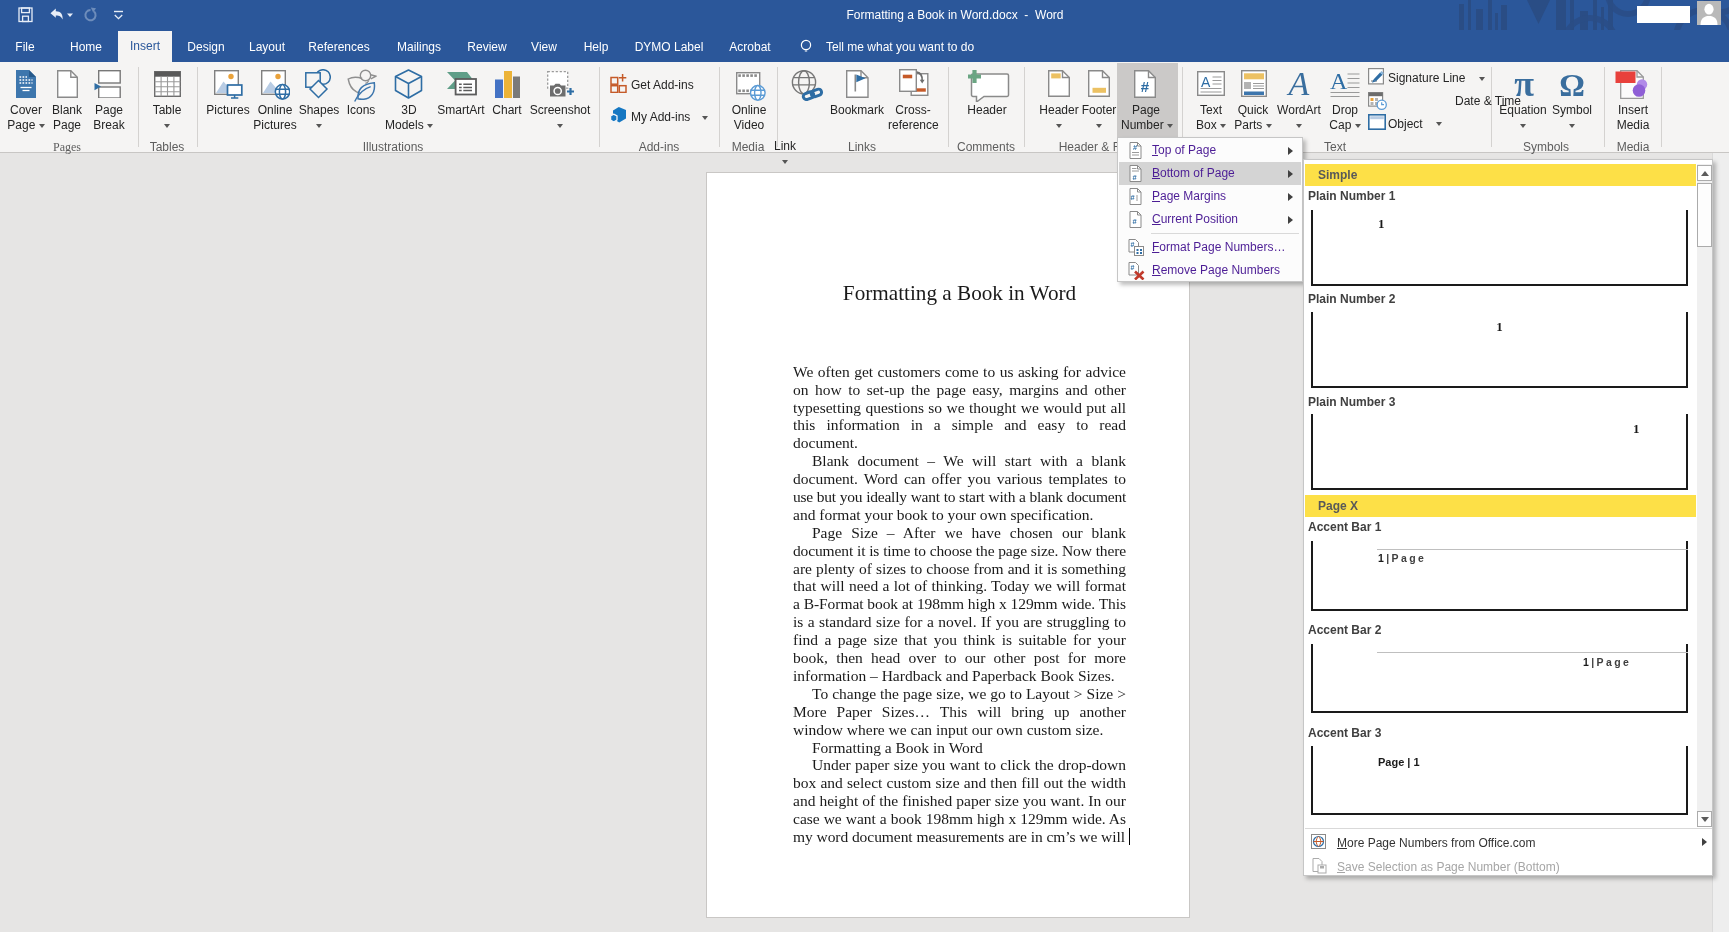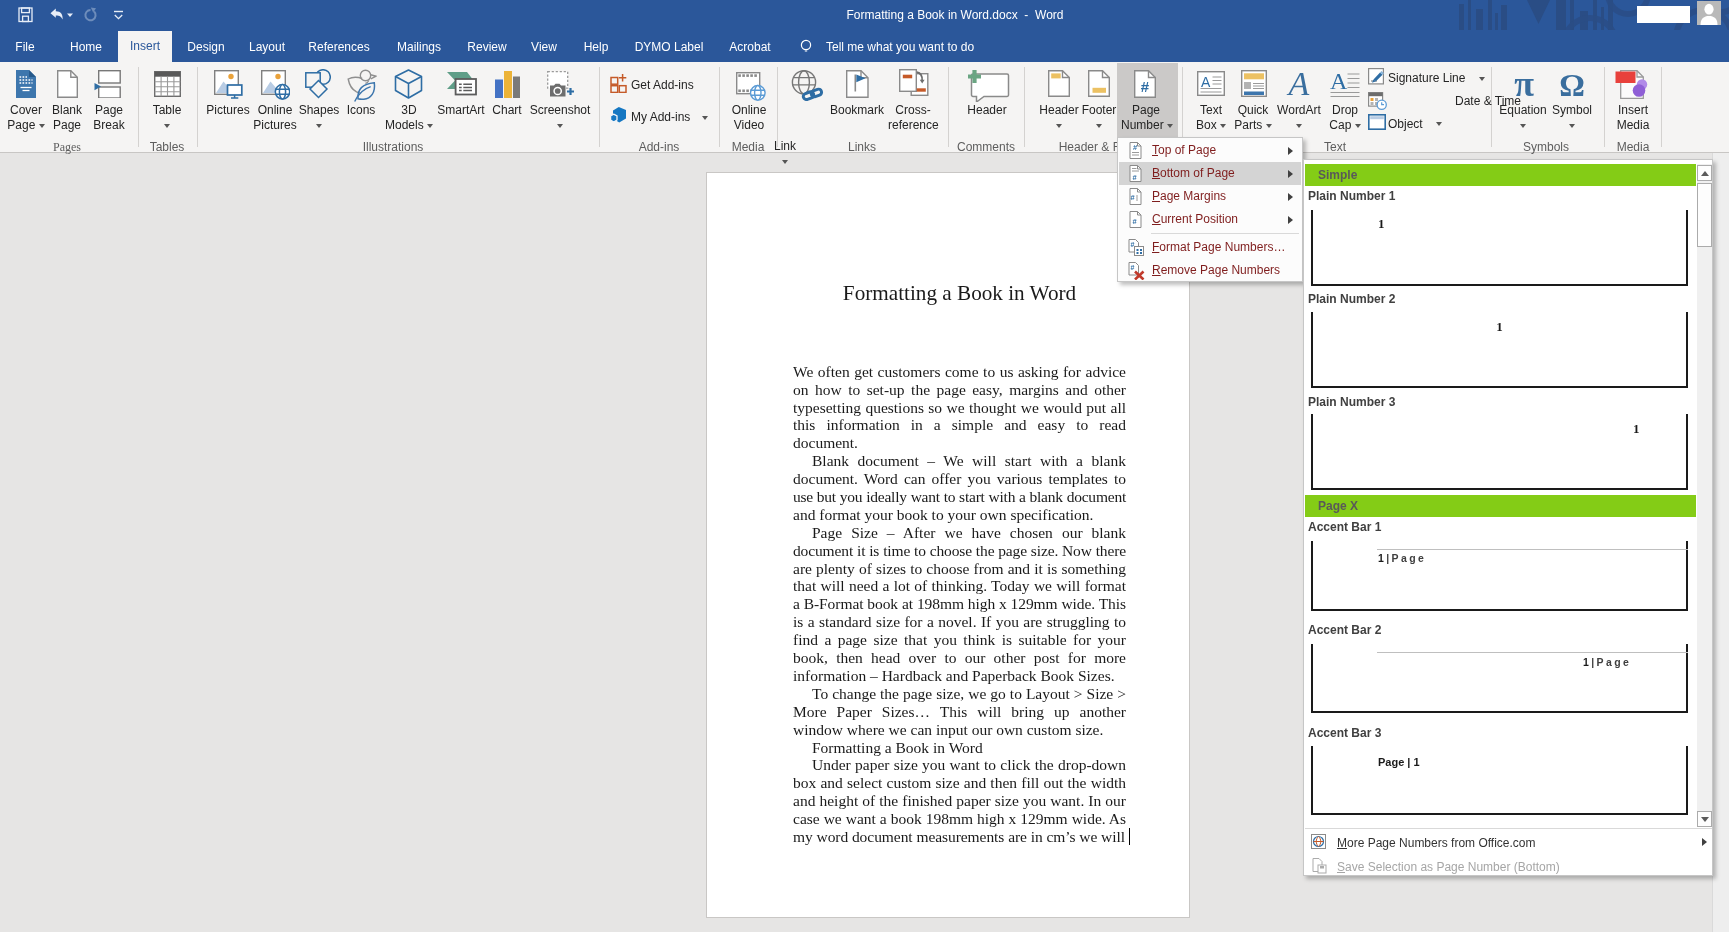--- a/index.html
+++ b/index.html
@@ -22,28 +22,28 @@
   
   #docpage { left:706px; top:172px; width:484px; height:746px; background:#ffffff; border:1px solid #c9c7c5; }
   #doctitle { left:86px; top:109.6px; width:333px; text-align:center; font-family:"Liberation Serif", serif; font-size:21.2px; line-height:21.2px; color:#1a1a1a; }
   #docbody { left:86px; top:189.8px; width:333px; font-family:"Liberation Serif", serif; font-size:15.5px; color:#1a1a1a; }
   .ln { height:17.9px; line-height:17.9px; text-align:justify; text-align-last:justify; white-space:nowrap; }
   .ln.last { text-align-last:left; }
   .ln.ind { padding-left:19px; }
   
   #pnmenu { left:1117px; top:137px; width:186px; height:145px; background:#fcfcfc; border:1px solid #c6c6c6; box-shadow:3px 3px 4px rgba(0,0,0,0.25); }
   .mi { position:absolute; left:1px; width:182px; height:23px; }
-  .mi .t { position:absolute; left:33px; top:4px; font-size:12px; color:#7f1d1d; }
+  .mi .t { position:absolute; left:33px; top:4px; font-size:12px; color:#4c1d95; }
   .mi .arr { position:absolute; right:8px; top:8px; width:0; height:0; border-top:4px solid transparent; border-bottom:4px solid transparent; border-left:5px solid #404040; }
   .mi.hl { background:#d4d4d4; }
   .msep { position:absolute; left:33px; width:148px; height:1px; background:#d9d9d9; }
   .ul { text-decoration:underline; }
   
   #gpanel { left:1303px; top:159px; width:410px; height:717px; background:#ffffff; border:1px solid #c6c6c6; box-shadow:3px 3px 4px rgba(0,0,0,0.25); }
-  .gband { position:absolute; left:1px; width:391px; height:22px; background:#84cc16; font-size:12px; font-weight:bold; color:#595959; line-height:22px; padding-left:13px; }
+  .gband { position:absolute; left:1px; width:391px; height:22px; background:#fde047; font-size:12px; font-weight:bold; color:#595959; line-height:22px; padding-left:13px; }
   .glab { position:absolute; left:4px; font-size:12px; font-weight:bold; color:#404040; }
   .gbox { position:absolute; left:7px; width:377px; background:#ffffff; border-left:2px solid #1a1a1a; border-right:2px solid #1a1a1a; border-bottom:2px solid #1a1a1a; }
   .pnum { position:absolute; font-family:"Liberation Serif", serif; font-weight:bold; font-size:13px; color:#1a1a1a; }
   .pg { font-size:10.5px; letter-spacing:2.4px; color:#3f3f3f; font-weight:bold; }
   .aline { position:absolute; height:1px; background:#bfbfbf; }
   
   .sbtn { position:absolute; width:15px; height:16px; background:#fdfdfd; border:1px solid #ababab; }
   .sthumb { position:absolute; width:15px; background:#fdfdfd; border:1px solid #ababab; }
   .uarr { width:0;height:0;border-left:4px solid transparent;border-right:4px solid transparent;border-bottom:5px solid #5a5a5a; margin:5px auto; }
   .darr { width:0;height:0;border-left:4px solid transparent;border-right:4px solid transparent;border-top:5px solid #5a5a5a; margin:5px auto; }

